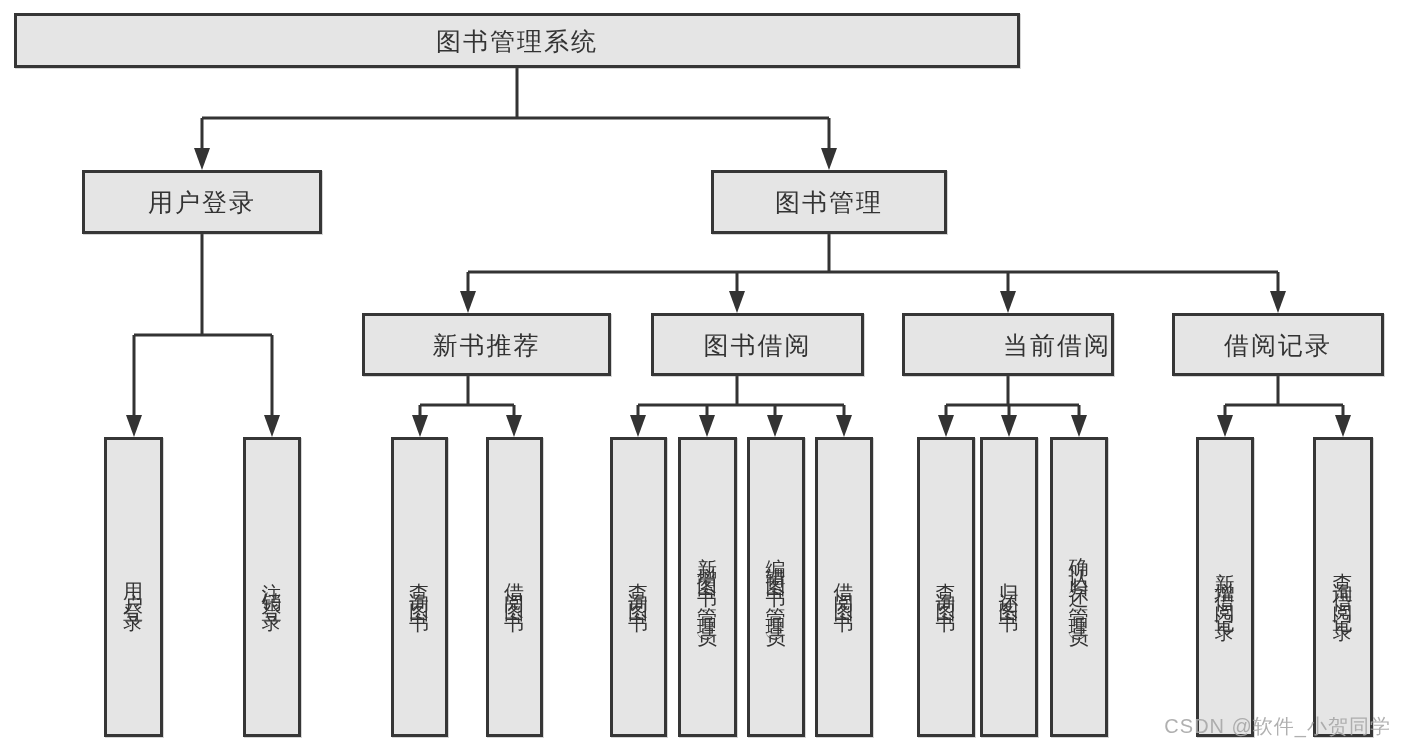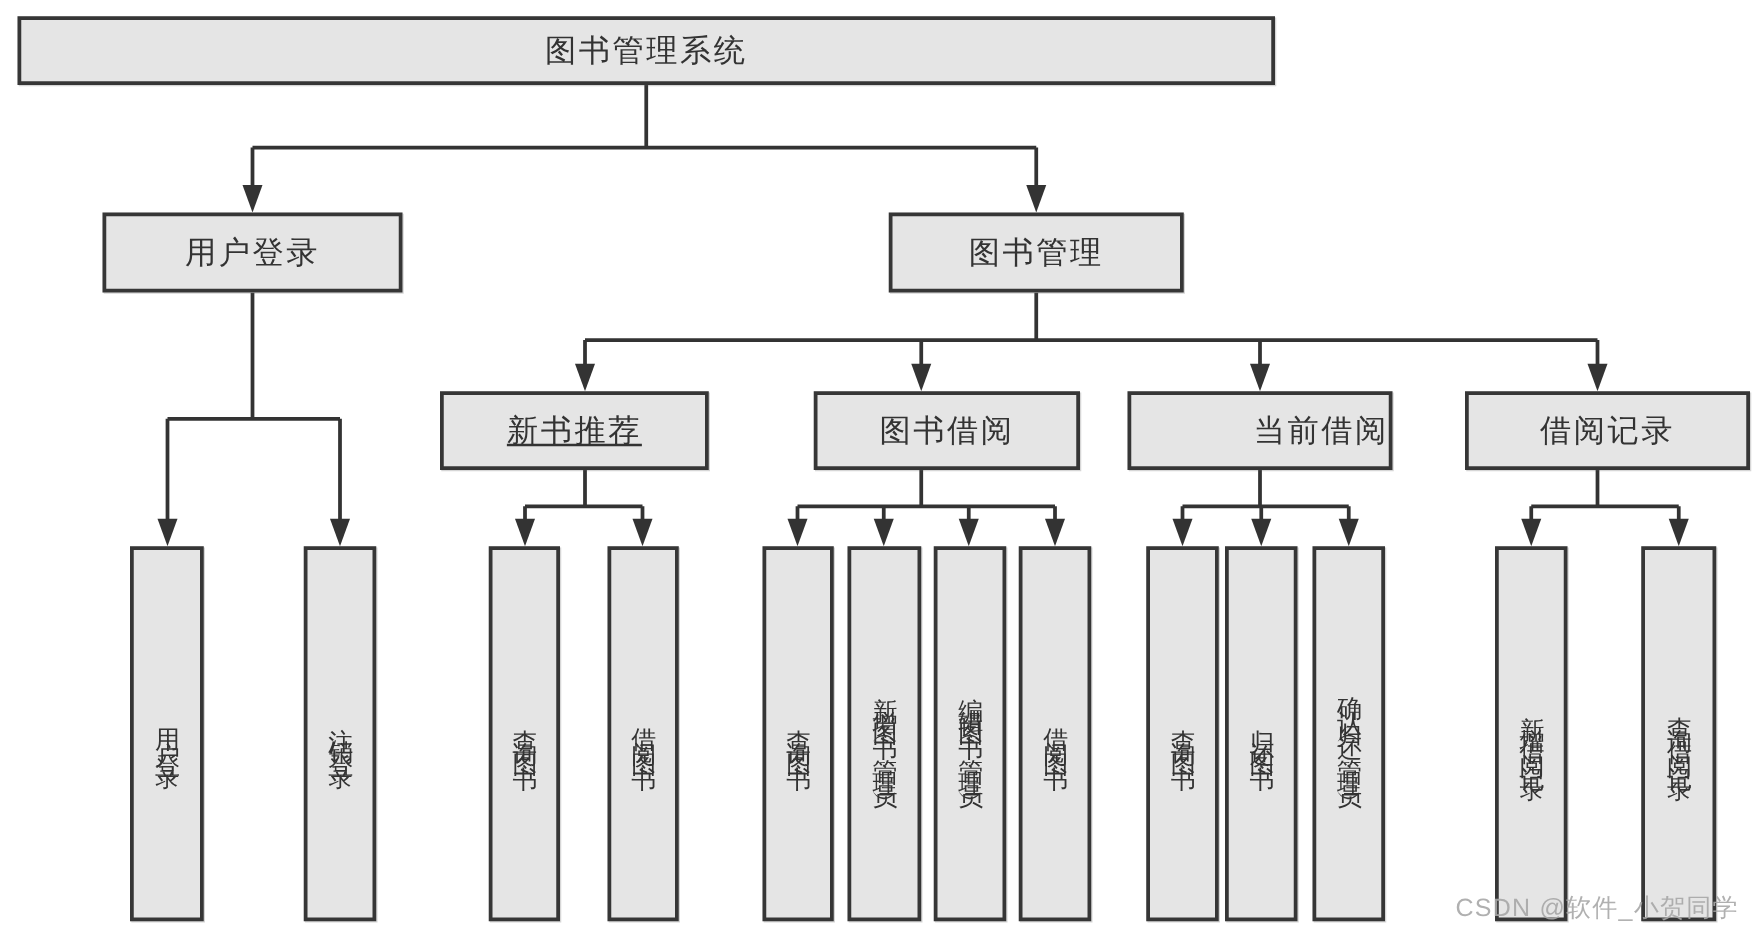--- a/index.html
+++ b/index.html
@@ -103,30 +103,30 @@
     <span class="hlabel">图书管理系统</span>
   </div>
 
   <div class="node" style="left:82px; top:170px; width:240px; height:64px;">
     <span class="hlabel">用户登录</span>
   </div>
   <div class="node" style="left:711px; top:170px; width:236px; height:64px;">
     <span class="hlabel">图书管理</span>
   </div>
 
-  <div class="node" style="left:352px; top:313px; width:215px; height:63px;text-decoration:underline;">
+  <div class="node" style="left:362px; top:313px; width:249px; height:63px;">
     <span class="hlabel">新书推荐</span>
   </div>
   <div class="node" style="left:651px; top:313px; width:213px; height:63px;">
     <span class="hlabel">图书借阅</span>
   </div>
   <div class="node" style="left:902px; top:313px; width:212px; height:63px;justify-content:flex-end;">
     <span class="hlabel">当前借阅</span>
   </div>
-  <div class="node" style="left:1172px; top:313px; width:228px; height:63px;">
+  <div class="node" style="left:1172px; top:313px; width:212px; height:63px;">
     <span class="hlabel">借阅记录</span>
   </div>
 
   <div class="node" style="left:104px; top:437px; width:59px; height:300px;">
     <span class="vlabel">用户登录</span>
   </div>
   <div class="node" style="left:243px; top:437px; width:58px; height:300px;">
     <span class="vlabel">注销登录</span>
   </div>
 

